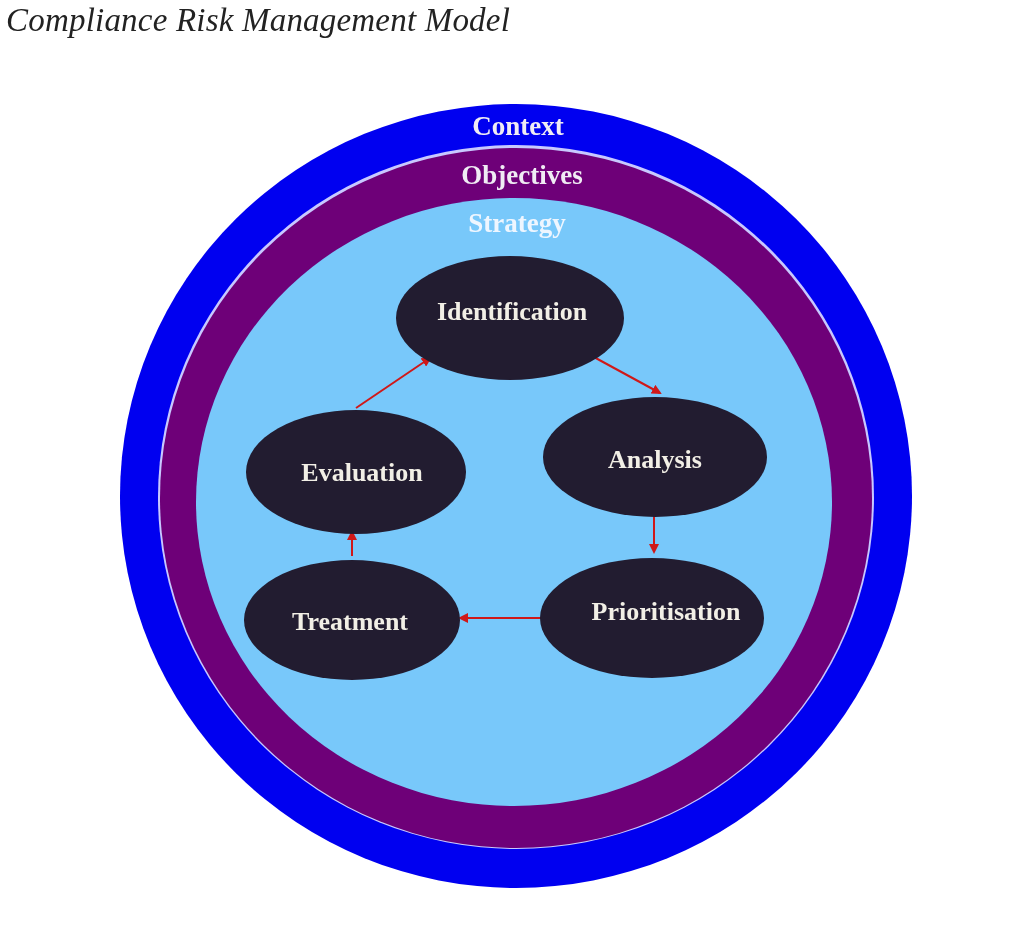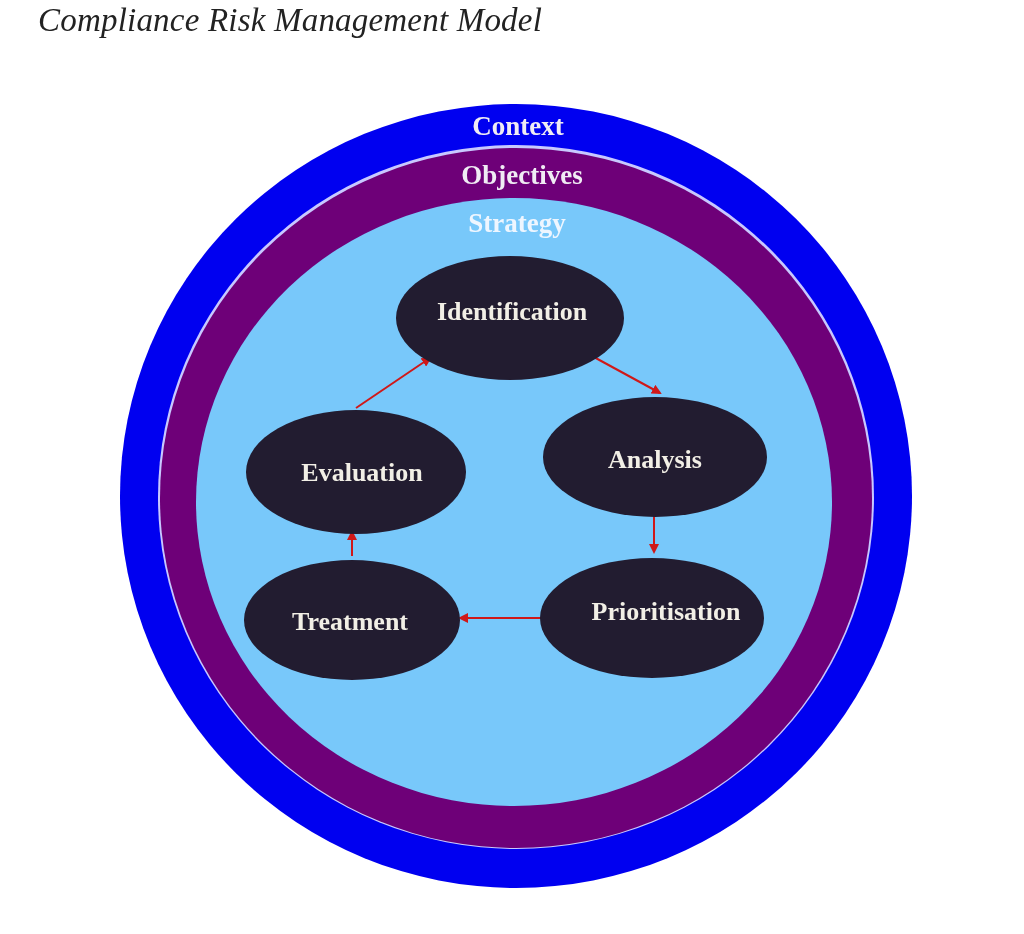--- a/index.html
+++ b/index.html
@@ -1,17 +1,17 @@
 <!DOCTYPE html>
 <html><head>
 <meta charset="utf-8">
 <style>
   html,body{margin:0;padding:0;background:#ffffff;}
   body{width:1024px;height:934px;position:relative;overflow:hidden;}
-  .title{position:absolute;left:6px;top:2px;font-family:"Liberation Serif","DejaVu Serif",serif;font-style:italic;font-size:33px;color:#222;letter-spacing:0.2px;margin-left:32px;}
+  .title{position:absolute;left:6px;top:2px;font-family:"Liberation Serif","DejaVu Serif",serif;font-style:italic;font-size:33px;color:#222;letter-spacing:0.2px;}
   svg{position:absolute;left:0;top:0;}
   .ring-label{font-family:"Liberation Serif","DejaVu Serif",serif;font-weight:bold;font-size:27px;}
   .node-label{font-family:"Liberation Serif","DejaVu Serif",serif;font-weight:bold;font-size:26px;fill:#f2efe6;}
 </style>
 </head>
 <body>
 
 <div class="title">Compliance Risk Management Model</div>
 
 <svg width="1024" height="934" viewBox="0 0 1024 934">

